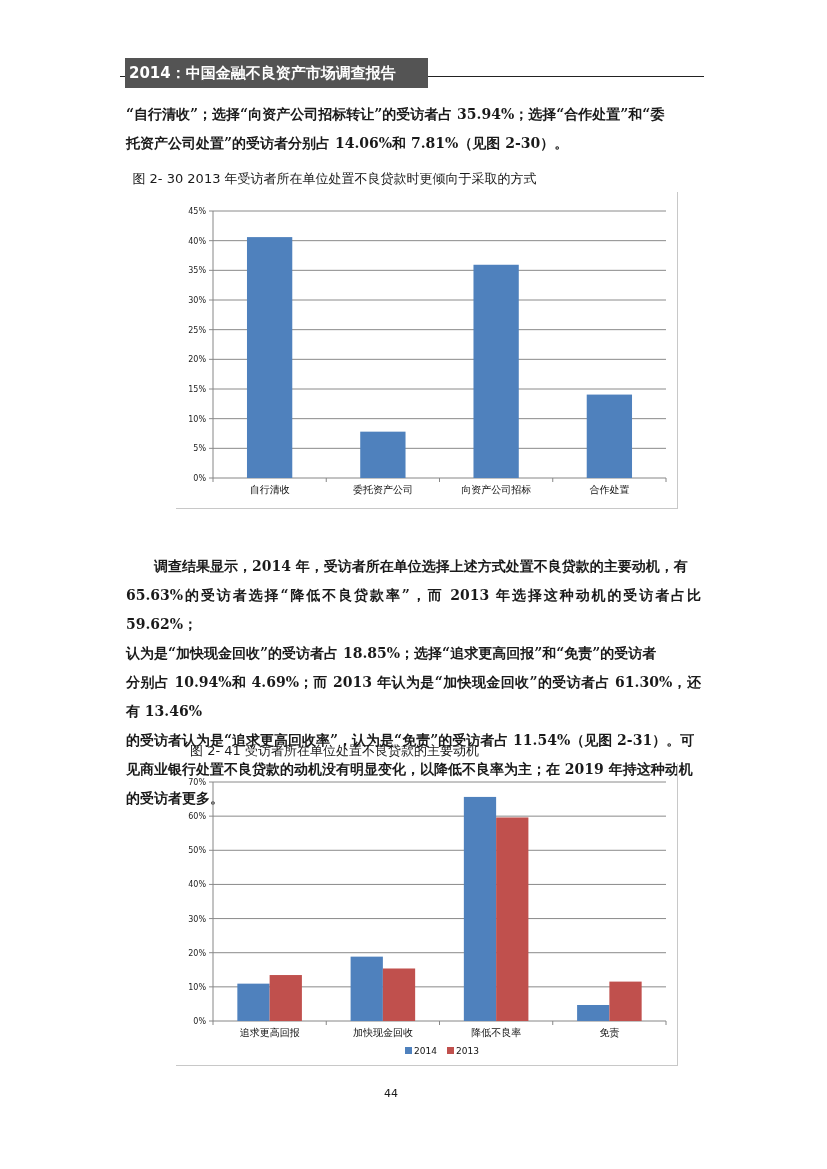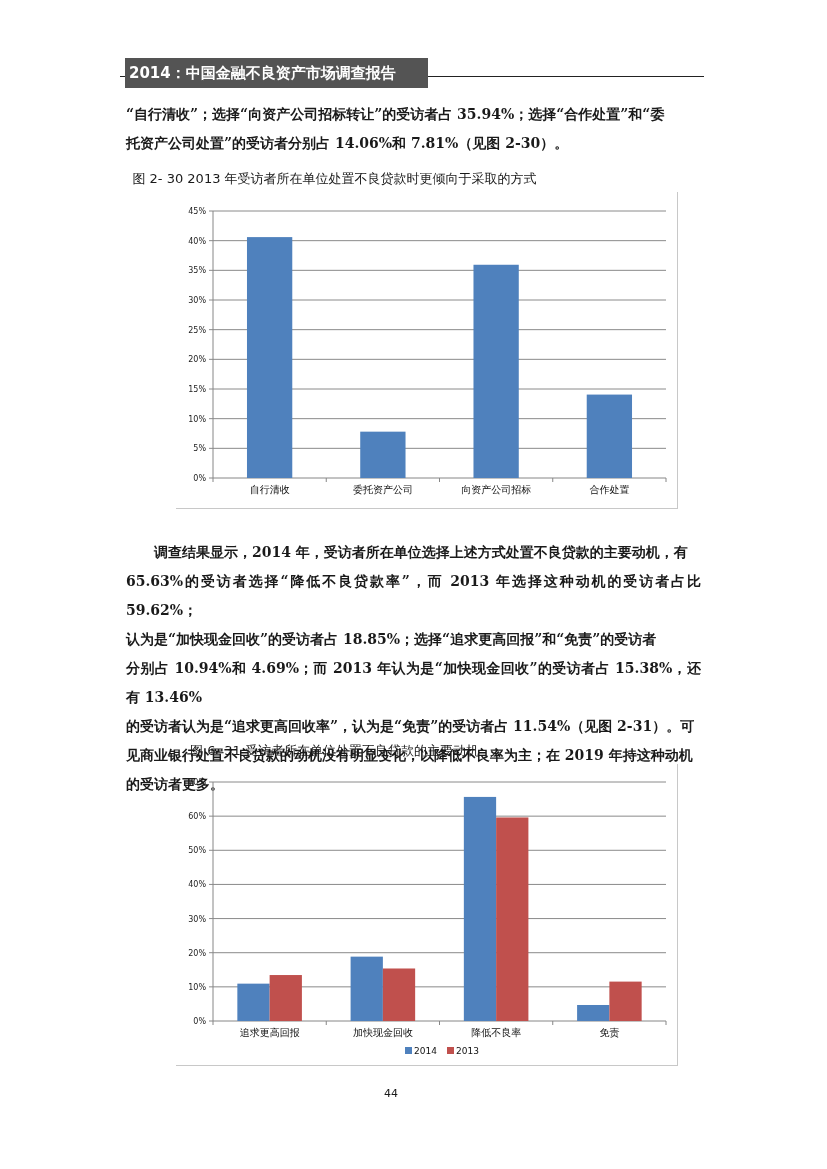--- a/index.html
+++ b/index.html
@@ -61,31 +61,31 @@
       <text x="269.625" y="493" font-size="10" text-anchor="middle" fill="#111">自行清收</text>
       <rect x="360.225" y="431.66066666666666" width="45.300000000000004" height="46.33933333333334" fill="#4f81bd"></rect>
       <text x="382.875" y="493" font-size="10" text-anchor="middle" fill="#111">委托资产公司</text>
       <rect x="473.475" y="264.756" width="45.300000000000004" height="213.24400000000003" fill="#4f81bd"></rect>
       <text x="496.125" y="493" font-size="10" text-anchor="middle" fill="#111">向资产公司招标</text>
       <rect x="586.725" y="394.57733333333334" width="45.300000000000004" height="83.42266666666666" fill="#4f81bd"></rect>
       <text x="609.375" y="493" font-size="10" text-anchor="middle" fill="#111">合作处置</text>
     </svg>
   </div>
 
-<div class="para" style="top:538px;">
+<div class="para" style="top:552px;">
   <p style="text-indent:28px;">调查结果显示，2014 年，受访者所在单位选择上述方式处置不良贷款的主要动机，有</p>
   <p>65.63%的受访者选择“降低不良贷款率”，而 2013 年选择这种动机的受访者占比 59.62%；</p>
   <p>认为是“加快现金回收”的受访者占 18.85%；选择“追求更高回报”和“免责”的受访者</p>
-  <p>分别占 10.94%和 4.69%；而 2013 年认为是“加快现金回收”的受访者占 15.38%，还有 13.46%</p>
+  <p>分别占 10.94%和 4.69%；而 2013 年认为是“加快现金回收”的受访者占 61.30%，还有 13.46%</p>
   <p>的受访者认为是“追求更高回收率”，认为是“免责”的受访者占 11.54%（见图 2-31）。可</p>
   <p>见商业银行处置不良贷款的动机没有明显变化，以降低不良率为主；在 2019 年持这种动机</p>
   <p>的受访者更多。</p>
 </div>
 
-<div class="caption" style="top:742px;">图 6- 31 受访者所在单位处置不良贷款的主要动机</div>
+<div class="caption" style="top:742px;">图 2- 41 受访者所在单位处置不良贷款的主要动机</div>
 
 <div class="chart-frame" style="left:176px;top:764px;width:501px;height:301px;"></div>
 <div class="chart" id="chart2" style="position:absolute;left:0;top:0;">
     <svg width="827" height="1169" style="position:absolute;left:0;top:0;overflow:visible">
       <line x1="209" x2="666" y1="1021" y2="1021" stroke="#868686" stroke-width="1"></line>
       <text x="206" y="1024" font-size="8" text-anchor="end" fill="#222">0%</text>
       <line x1="209" x2="666" y1="986.8571428571429" y2="986.8571428571429" stroke="#8a8a8a" stroke-width="1"></line>
       <text x="206" y="989.8571428571429" font-size="8" text-anchor="end" fill="#222">10%</text>
       <line x1="209" x2="666" y1="952.7142857142858" y2="952.7142857142858" stroke="#8a8a8a" stroke-width="1"></line>
       <text x="206" y="955.7142857142858" font-size="8" text-anchor="end" fill="#222">20%</text>

